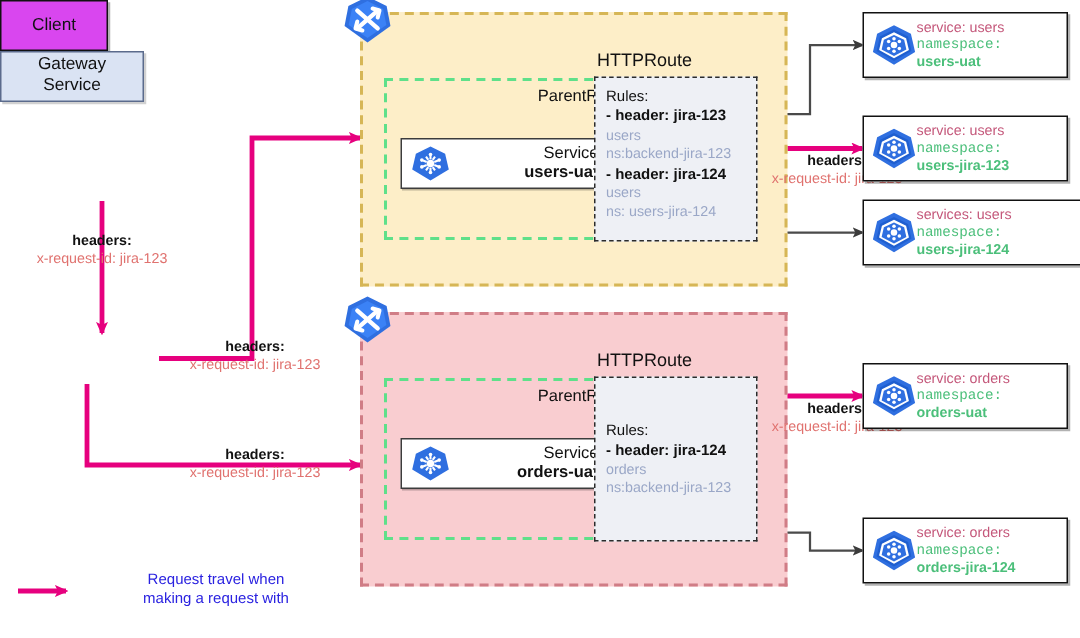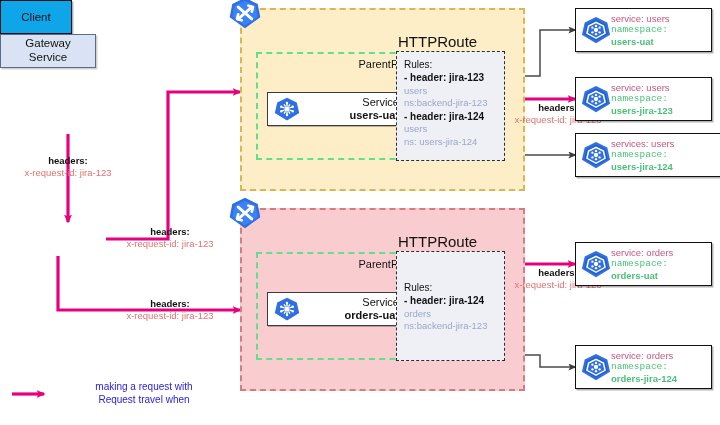--- a/index.html
+++ b/index.html
@@ -21,39 +21,39 @@
       font-size:11px;color:#111;}
   
   .svcbox{position:absolute;box-sizing:border-box;background:#ffffff;
       border:1.6px solid #3c3c3c;display:flex;align-items:center;
       box-shadow:1px 1px 0 rgba(0,0,0,.25);}
   .svcbox .k8s{width:26px;height:26px;margin-left:6px;flex:0 0 auto;}
   .svcbox .svctext{flex:1;text-align:right;padding-right:9px;line-height:1.15;}
   .svcbox .t1{font-size:11px;color:#111;}
   .svcbox .t2{font-size:11px;color:#111;font-weight:bold;}
   
-  .hr-label{position:absolute;font-size:15px;color:#111;}
+  .hr-label{position:absolute;font-size:12px;color:#111;}
   .httproute{position:absolute;box-sizing:border-box;background:#eef0f5;
       border:1.6px dashed #2b2b2b;padding:6px 7px;line-height:1.33;}
   .httproute .ln{font-size:9.5px;white-space:nowrap;}
   .httproute .rules{font-size:10px;color:#111;}
   .httproute .hdr{font-size:10px;color:#111;font-weight:bold;}
   .httproute .dim{font-size:9.5px;color:#9aa7c7;}
   
   .endbox{position:absolute;box-sizing:border-box;background:#ffffff;
       border:1.6px solid #111;display:flex;align-items:center;
       box-shadow:1.5px 1.5px 0 rgba(0,0,0,.3);}
   .endbox .k8s{width:30px;height:30px;margin-left:5px;flex:0 0 auto;}
   .endbox .etext{flex:1;padding-right:7px;line-height:1.22;}
   .endbox .svc{font-size:9.5px;color:#c4577a;}
   .endbox .nsk{font-size:9.5px;color:#4bbf7a;font-family:Liberation Mono, monospace;}
   .endbox .nsv{font-size:9.5px;color:#4bbf7a;font-weight:bold;}
   
   #client-box{left:32px;top:100px;width:72px;height:34px;
-      box-sizing:border-box;background:#0ea5e9;border:1.6px solid #111;
+      box-sizing:border-box;background:#d946ef;border:1.6px solid #111;
       display:flex;align-items:center;justify-content:center;
       font-size:11.5px;color:#111;box-shadow:1.5px 1.5px 0 rgba(0,0,0,.3);}
   #gateway-box{left:10px;top:222px;width:96px;height:34px;
       box-sizing:border-box;background:#dae3f3;border:1.4px solid #5b6b8c;
       display:flex;align-items:center;justify-content:center;text-align:center;
       font-size:11.5px;color:#111;line-height:1.18;
       box-shadow:1.5px 1.5px 0 rgba(0,0,0,.18);}
   
   .lbl{position:absolute;text-align:center;line-height:1.25;white-space:nowrap;}
   .lbl .op{font-size:9.5px;color:#2a22e0;text-decoration:underline;}
@@ -353,16 +353,16 @@
   </svg>
   <div class="etext">
     <div class="svc">service: orders</div>
     <div class="nsk">namespace:</div>
     <div class="nsv">orders-jira-124</div>
   </div>
 </div>
 
 <div id="legend">
   <div class="ltext">
+    <div>Request travel when</div>
     <div>making a request with</div>
-    <div>Request travel when</div>
   </div>
 </div>
 
 </body></html>

